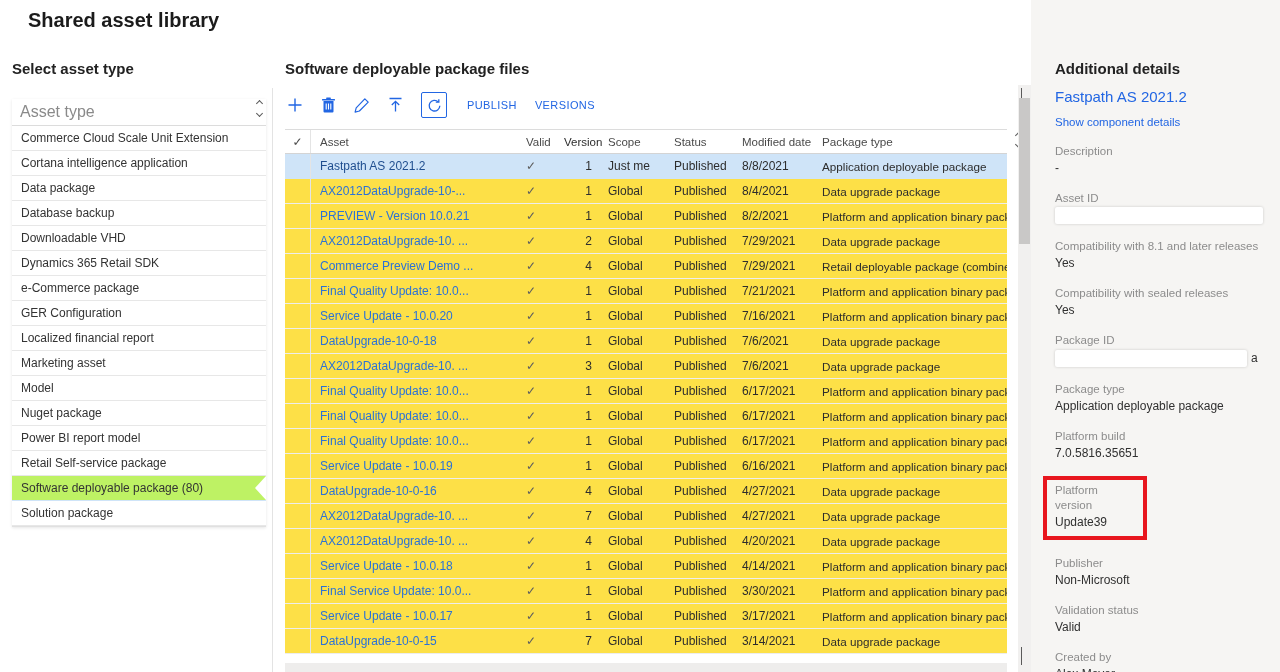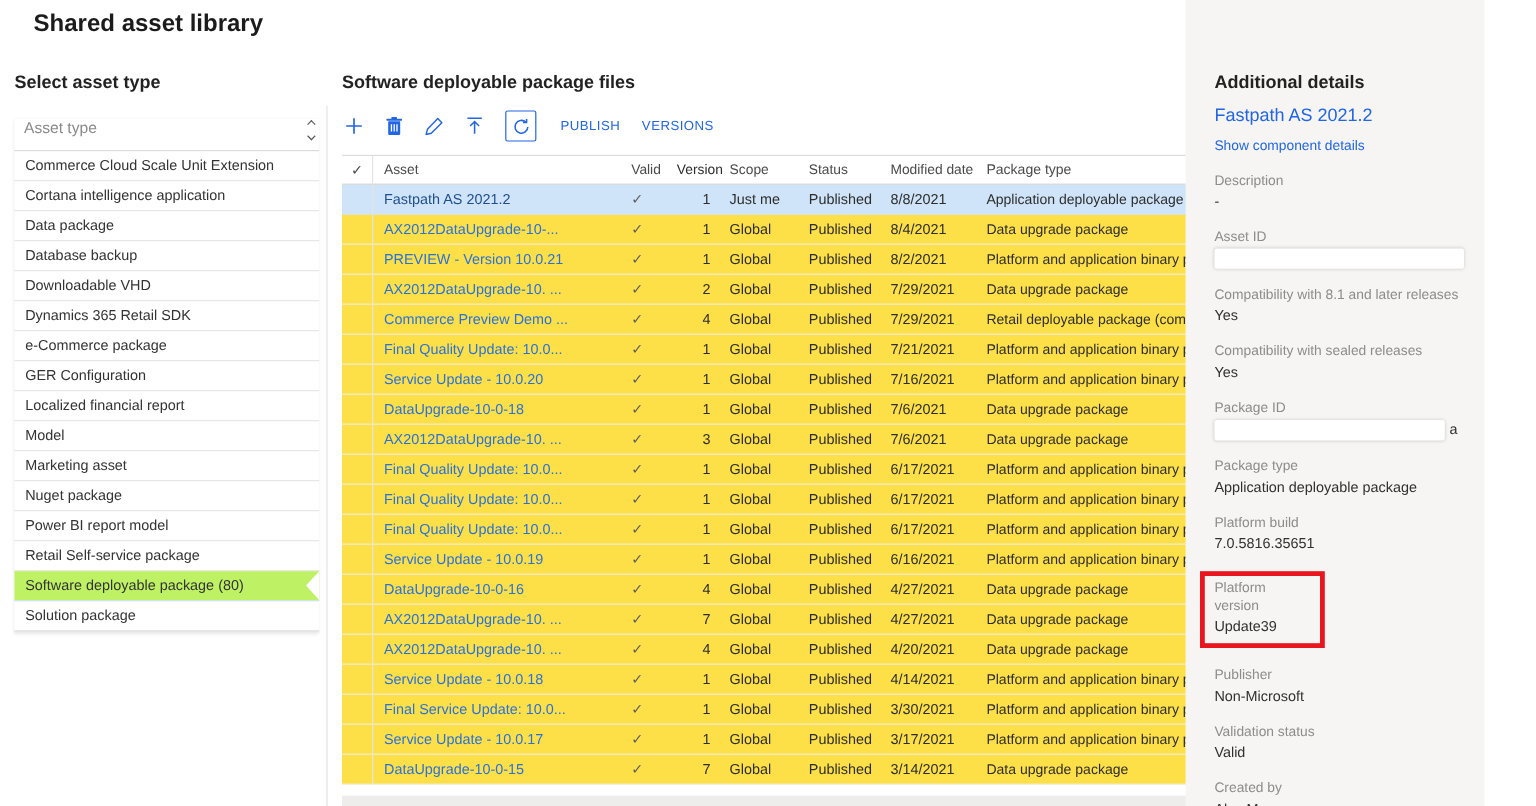--- a/index.html
+++ b/index.html
@@ -7,22 +7,22 @@
               font-family:"Liberation Sans", sans-serif; color:#2d2d2d; }
   .page { position:relative; width:1280px; height:672px; }
 
   .page-title { position:absolute; left:28px; top:9px; font-size:20px; font-weight:700; color:#1b1b1b; }
 
   
   .sidebar { position:absolute; left:12px; top:60px; width:254px; }
   .panel-heading { font-size:15px; font-weight:700; color:#222; }
   .asset-list { margin-top:22px; background:#fff; box-shadow:0 1px 3px rgba(0,0,0,.10);
                 border-bottom:1px solid #e0e0e0; }
-  .asset-list-header { position:relative; height:27px; display:flex; align-items:flex-start;
-                       padding:0 8px; font-size:13px; color:#8a8a8a;
+  .asset-list-header { position:relative; height:27px; display:flex; align-items:center;
+                       padding:0 8px; font-size:16px; color:#8a8a8a;
                        border-bottom:1px solid #dcdcdc; }
   .list-scroll-btns { position:absolute; right:4px; top:2px; display:flex; flex-direction:column; gap:5px; }
   .asset-item { position:relative; height:25px; display:flex; align-items:center;
                 padding:0 9px; font-size:12px; color:#333; border-bottom:1px solid #e7e7e7;
                 white-space:nowrap; overflow:hidden; cursor:pointer; }
   .asset-item.selected { background:#bef264; border-bottom-color:#cfe4f8; }
   .asset-item.selected::after { content:""; position:absolute; right:0; top:0; width:0; height:0;
                 border-top:12px solid transparent; border-bottom:12px solid transparent;
                 border-right:11px solid #ffffff; }
   .v-divider { position:absolute; left:272px; top:88px; bottom:0; width:1px; background:#e3e3e3; }
@@ -59,21 +59,21 @@
   .c-valid { padding-left:10px; color:#5f5f5f; }
   .c-version { text-align:right; padding-right:6px; color:#2d2d2d; }
   .c-scope { padding-left:10px; }
   .c-status { padding-left:2px; }
   .c-modified { padding-left:2px; }
   .c-package { padding-left:4px; white-space:nowrap; overflow:hidden; font-size:11.7px; }
   .head-scroll-btns { position:absolute; right:-14px; top:3px; display:flex; flex-direction:column; gap:4px; }
   .partial-row { height:8px; border-bottom:none; background:#fff; }
 
   
-  .details { position:absolute; left:988px; top:0; width:249px; height:672px; background:#f6f5f3;
+  .details { position:absolute; left:1031px; top:0; width:249px; height:672px; background:#f6f5f3;
              padding:60px 0 0 24px; }
   .details-heading { font-size:15px; font-weight:700; color:#222; }
   .details-title-link { margin-top:11px; font-size:15px; color:#2266e3; cursor:pointer; }
   .details-component-link { margin-top:11px; font-size:11.5px; color:#2266e3; cursor:pointer; }
   .fields { margin-top:16px; }
   .field { margin-bottom:15px; }
   .field .flabel { font-size:11.5px; color:#8c8c8c; line-height:15px; }
   .field .fvalue { font-size:12px; color:#303030; line-height:16px; margin-top:1px; }
   .field.highlighted { border:4px solid #e8161e; width:104px; padding:3px 16px 6px 8px;
                        margin-left:-12px; margin-bottom:16px; }
@@ -103,22 +103,22 @@
       <div id="asset-items">
           <div class="asset-item">Commerce Cloud Scale Unit Extension</div>
           <div class="asset-item">Cortana intelligence application</div>
           <div class="asset-item">Data package</div>
           <div class="asset-item">Database backup</div>
           <div class="asset-item">Downloadable VHD</div>
           <div class="asset-item">Dynamics 365 Retail SDK</div>
           <div class="asset-item">e-Commerce package</div>
           <div class="asset-item">GER Configuration</div>
           <div class="asset-item">Localized financial report</div>
+          <div class="asset-item">Marketing asset</div>
           <div class="asset-item">Model</div>
-          <div class="asset-item">Marketing asset</div>
           <div class="asset-item">Nuget package</div>
           <div class="asset-item">Power BI report model</div>
           <div class="asset-item">Retail Self-service package</div>
           <div class="asset-item selected">Software deployable package (80)</div>
           <div class="asset-item">Solution package</div>
         </div>
     </div>
   </div>
   <div class="v-divider"></div>
 

